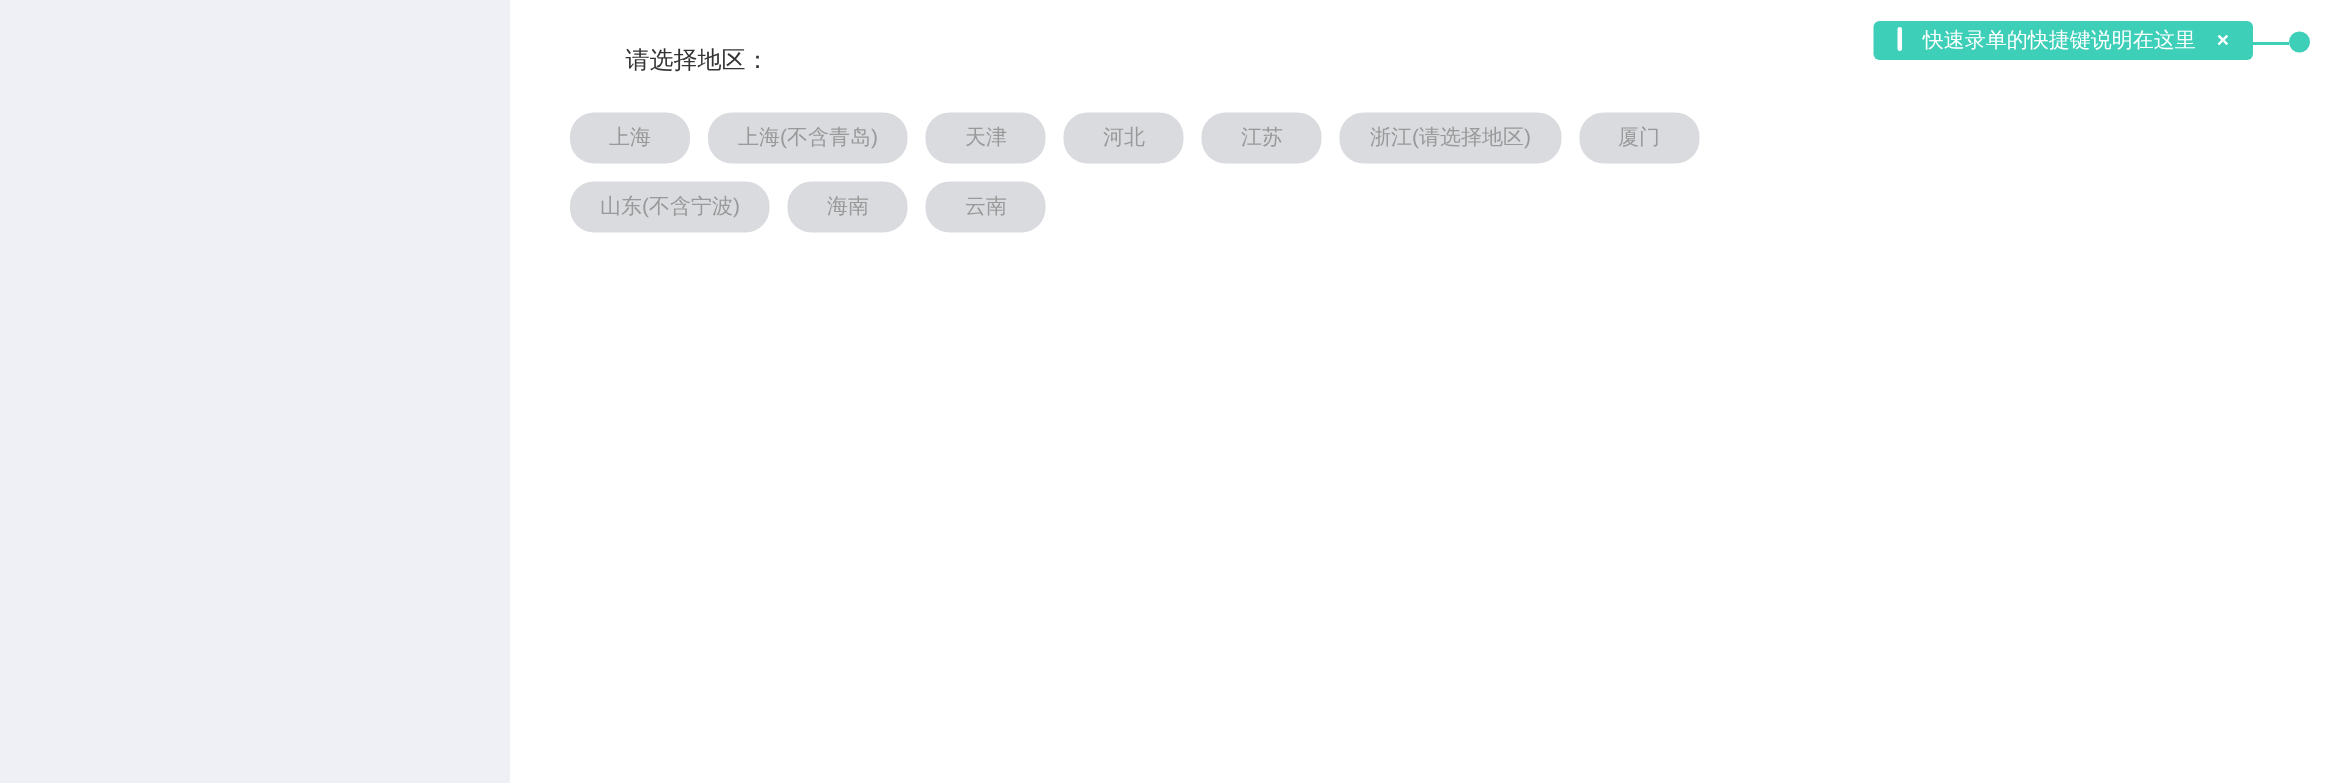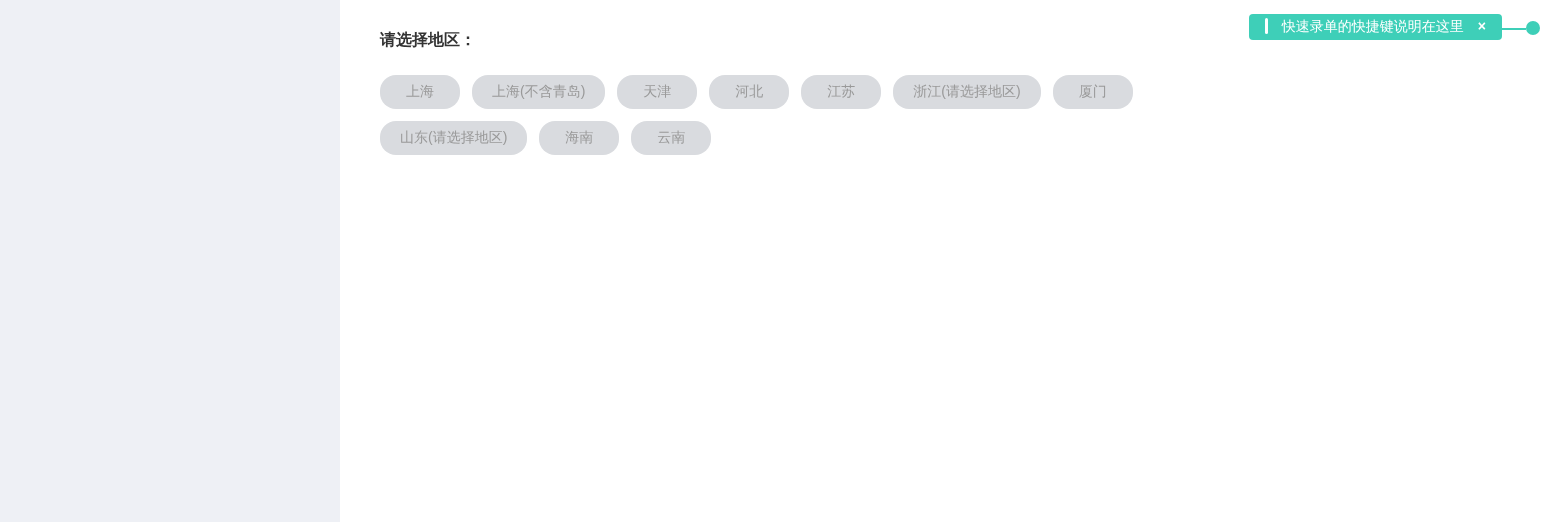--- a/index.html
+++ b/index.html
@@ -33,21 +33,22 @@
       width: 1222px;
       height: 522px;
       background: #ffffff;
       padding: 30px 40px;
     }
 
     .section-title {
       font-size: 16px;
       color: #333;
       margin-bottom: 24px;
-      font-weight: bold;
+      font-weight: normal;
+      margin-left: 37px;
     }
 
     .region-buttons-row {
       display: flex;
       flex-wrap: wrap;
       gap: 12px;
       margin-bottom: 12px;
     }
 
     .region-btn {
@@ -127,21 +128,21 @@
   <div class="region-buttons-row" id="row1">
       <button class="region-btn">上海</button>
       <button class="region-btn">上海(不含青岛)</button>
       <button class="region-btn">天津</button>
       <button class="region-btn">河北</button>
       <button class="region-btn">江苏</button>
       <button class="region-btn">浙江(请选择地区)</button>
       <button class="region-btn">厦门</button>
     </div>
   <div class="region-buttons-row" id="row2">
-      <button class="region-btn">山东(请选择地区)</button>
+      <button class="region-btn">山东(不含宁波)</button>
       <button class="region-btn">海南</button>
       <button class="region-btn">云南</button>
     </div>
 </div>
 
 <div class="tooltip-banner">
   <span class="bar"></span>
   <span>快速录单的快捷键说明在这里</span>
   <span class="close-x">×</span>
 </div>

